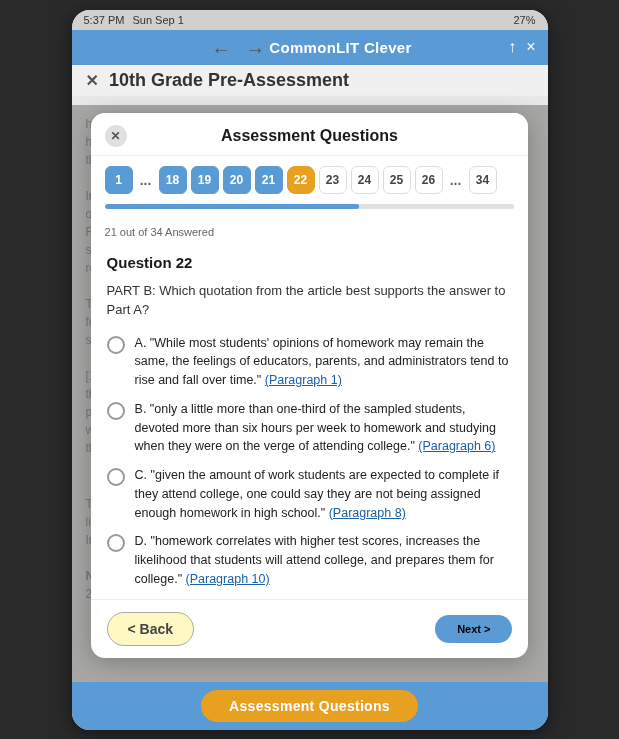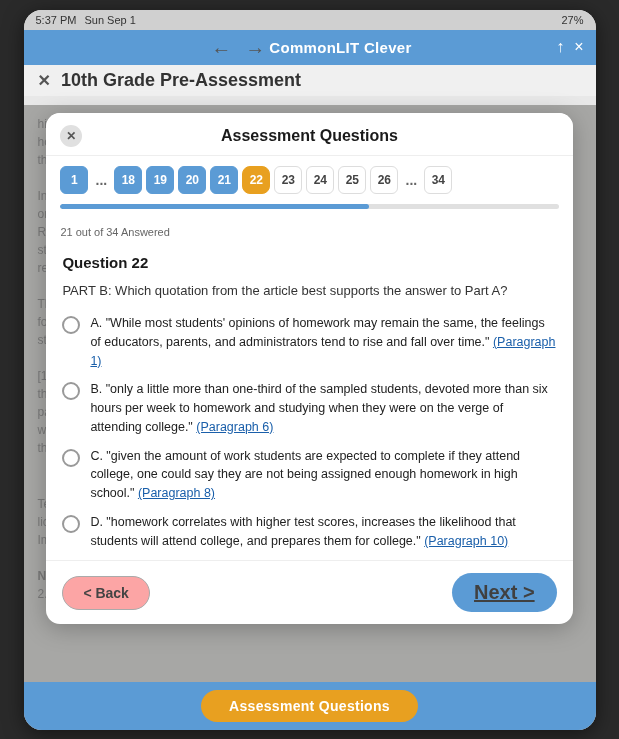--- a/index.html
+++ b/index.html
@@ -8,21 +8,21 @@
       display: flex;
       justify-content: center;
       align-items: center;
       width: 619px;
       height: 739px;
       font-family: -apple-system, BlinkMacSystemFont, 'Segoe UI', sans-serif;
       overflow: hidden;
     }
 
     .tablet-frame {
-      width: 572px;
+      width: 476px;
       height: 720px;
       background: #e8e8e8;
       border-radius: 18px;
       position: relative;
       overflow: hidden;
       box-shadow: 0 4px 20px rgba(0,0,0,0.5);
     }
 
     
     .status-bar {
@@ -285,46 +285,45 @@
     
     .modal-footer {
       padding: 12px 16px;
       display: flex;
       justify-content: space-between;
       align-items: center;
       border-top: 1px solid #eee;
     }
 
     .btn-back {
-      background: #fca5a5;
+      background: #fef9c3;
       border: 1.5px solid #aaa;
       border-radius: 20px;
       padding: 8px 20px;
       font-size: 14px;
       font-weight: 600;
       color: #444;
       cursor: pointer;
       display: flex;
       align-items: center;
       gap: 4px;
     }
 
     .btn-next {
       background: #5b9bd5;
       border: none;
       border-radius: 20px;
       padding: 8px 22px;
-      font-size: 20px;
+      font-size: 11px;
       font-weight: 600;
-      color: #404040;
+      color: #000000;
       cursor: pointer;
       display: flex;
       align-items: center;
       gap: 4px;
-      text-decoration: underline;
     }
 
     
     .bottom-bar {
       position: absolute;
       bottom: 0;
       left: 0;
       right: 0;
       background: #5b9bd5;
       padding: 8px;

